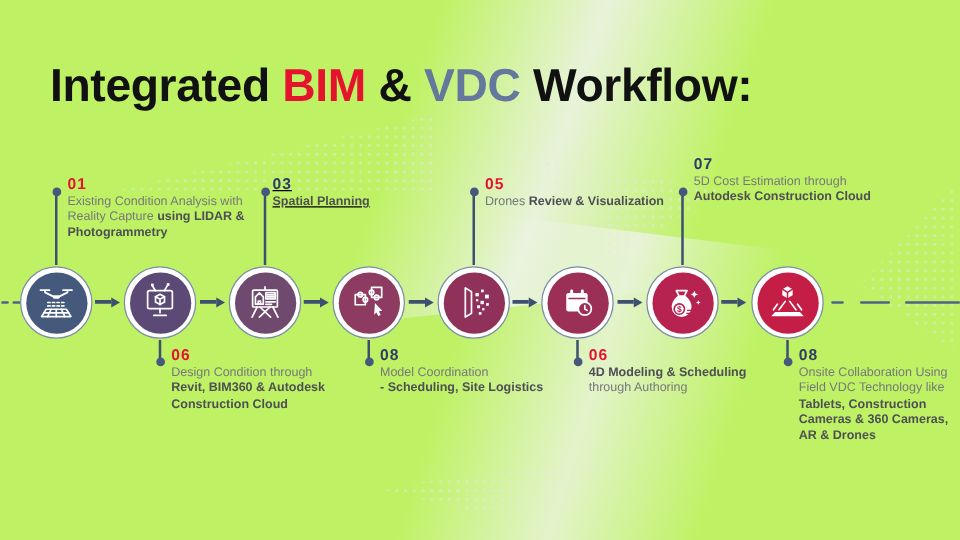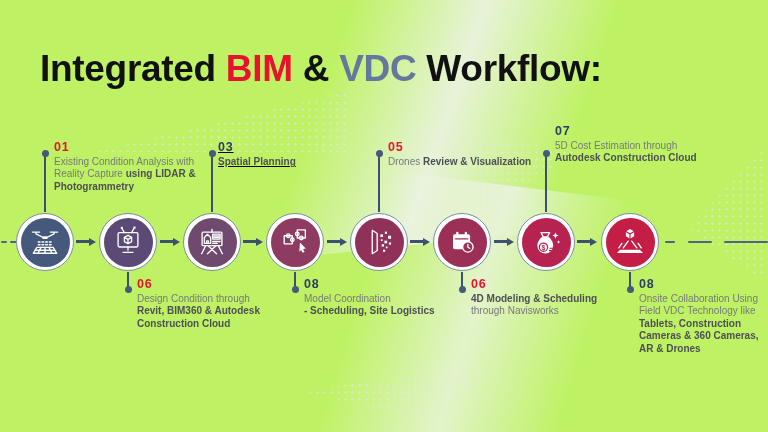--- a/index.html
+++ b/index.html
@@ -245,21 +245,21 @@
   <div class="step-label" style="left:304px;top:277px;width:135px;">
     <div class="step-number" style="color: rgb(46, 60, 100);">08</div>
     <div class="step-text"><span class="seg-reg">Model Coordination</span><br><span class="seg-bold">- Scheduling, Site Logistics</span></div>
   </div>
   <div class="step-label" style="left:388px;top:140px;width:160px;">
     <div class="step-number" style="color: rgb(230, 19, 46);">05</div>
     <div class="step-text"><span class="seg-reg">Drones </span><span class="seg-bold">Review &amp; Visualization</span></div>
   </div>
   <div class="step-label" style="left:471px;top:277px;width:135px;">
     <div class="step-number" style="color: rgb(230, 19, 46);">06</div>
-    <div class="step-text"><span class="seg-bold">4D Modeling &amp; Scheduling</span><span class="seg-reg"> through Navisworks</span></div>
+    <div class="step-text"><span class="seg-bold">4D Modeling &amp; Scheduling</span><span class="seg-reg"> through Authoring</span></div>
   </div>
   <div class="step-label" style="left:555px;top:124px;width:150px;">
     <div class="step-number" style="color: rgb(46, 60, 100);">07</div>
     <div class="step-text"><span class="seg-reg">5D Cost Estimation through </span><span class="seg-bold">Autodesk Construction Cloud</span></div>
   </div>
   <div class="step-label" style="left:639px;top:277px;width:135px;">
     <div class="step-number" style="color: rgb(46, 60, 100);">08</div>
     <div class="step-text"><span class="seg-reg">Onsite Collaboration Using Field VDC Technology like </span><span class="seg-bold">Tablets, Construction Cameras &amp; 360 Cameras, AR &amp; Drones</span></div>
   </div>
 

